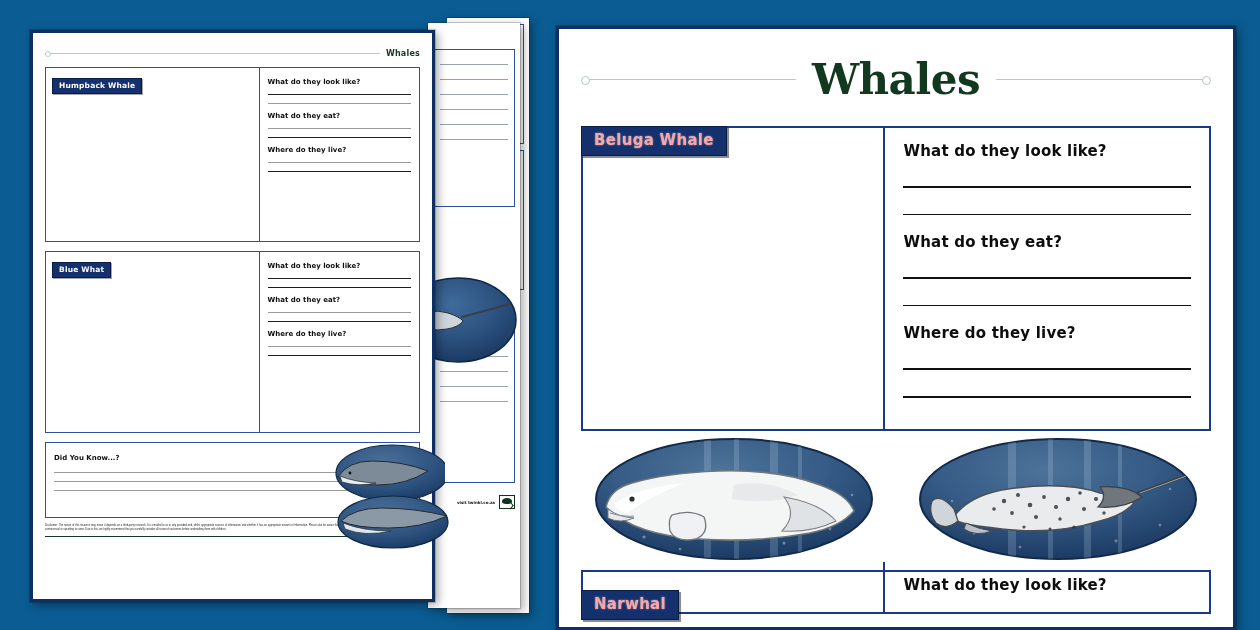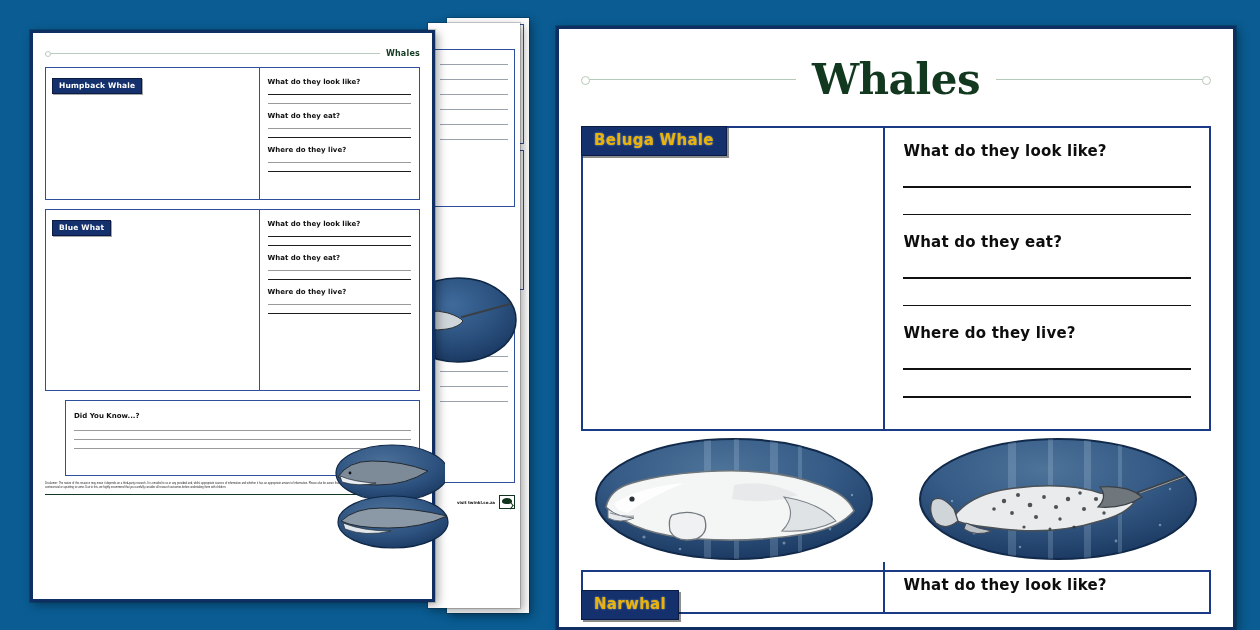--- a/index.html
+++ b/index.html
@@ -90,21 +90,20 @@
   }
   .l-line { height: 1px; background: #9a9a9a; margin: 8px 0; }
   .l-line.dark { background: #1d1d1d; }
 
   
   .l-dyk {
     border: 1px solid #2d4f9e;
     padding: 7px 8px 10px 8px;
     height: 76px;
     margin-bottom: 6px;
-    margin-left: 20px;
   }
 
   
   .l-disclaimer {
     font-family: "Liberation Sans", sans-serif;
     font-size: 2.6px; line-height: 1.55; color: #1a1a1a;
     text-align: justify;
     margin-bottom: 4px;
   }
   .l-foot-rule { height: 1px; background: #12391f; margin-bottom: 4px; }
@@ -203,21 +202,21 @@
     border: 2px solid #1b3a86;
     display: flex; height: 305px;
   }
   .r-block-left { width: 48%; position: relative; padding: 10px; }
   .r-block-right {
     width: 52%; border-left: 2px solid #1b3a86;
     padding: 14px 18px 10px 18px;
   }
   .r-tag {
     display: inline-block;
-    background: #14306d; color: #eab308;
+    background: #14306d; color: #fca5a5;
     font-family: "DejaVu Sans", sans-serif;
     font-size: 15px; font-weight: 700;
     padding: 4px 12px 6px 12px;
     border: 1.5px solid #0b1c44;
     letter-spacing: .3px;
     text-shadow: 0 0 2px rgba(255,255,255,.55);
     box-shadow: 2px 2px 0 rgba(0,0,0,.45);
     position: absolute; left: -2px; top: -2px;
   }
   .r-q {
@@ -302,21 +301,21 @@
     </svg>
   </div>
 
   <div class="sheet sheet-front">
 
     <div class="l-header">
       <span class="l-hline"></span>
       <span class="l-title">Whales</span>
     </div>
 
-    <div class="l-block" style="height:133px">
+    <div class="l-block" style="height:175px">
       <div class="l-block-left">
         <span class="l-tag">Humpback Whale</span>
       </div>
       <div class="l-block-right">
         <div class="l-q">What do they look like?</div>
         <div class="l-line dark"></div>
         <div class="l-line"></div>
         <div class="l-q">What do they eat?</div>
         <div class="l-line"></div>
         <div class="l-line dark"></div>

